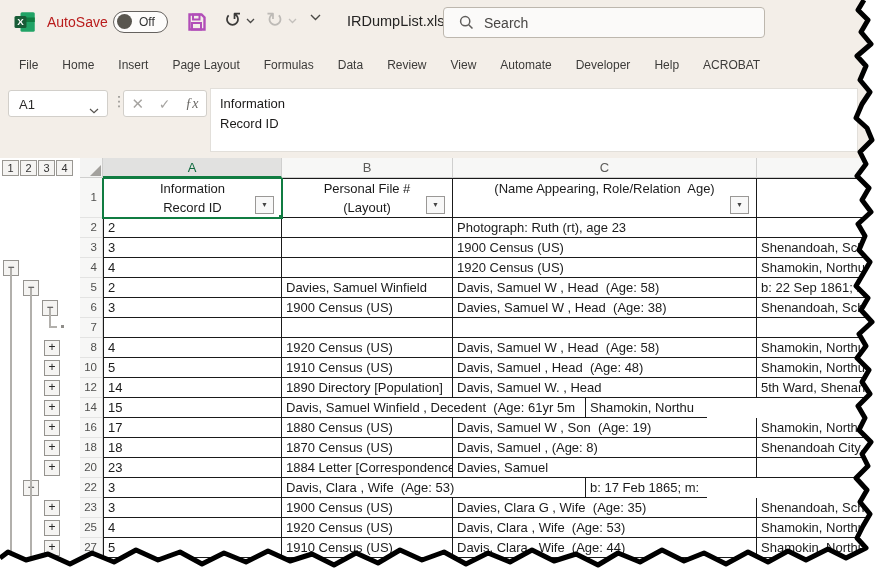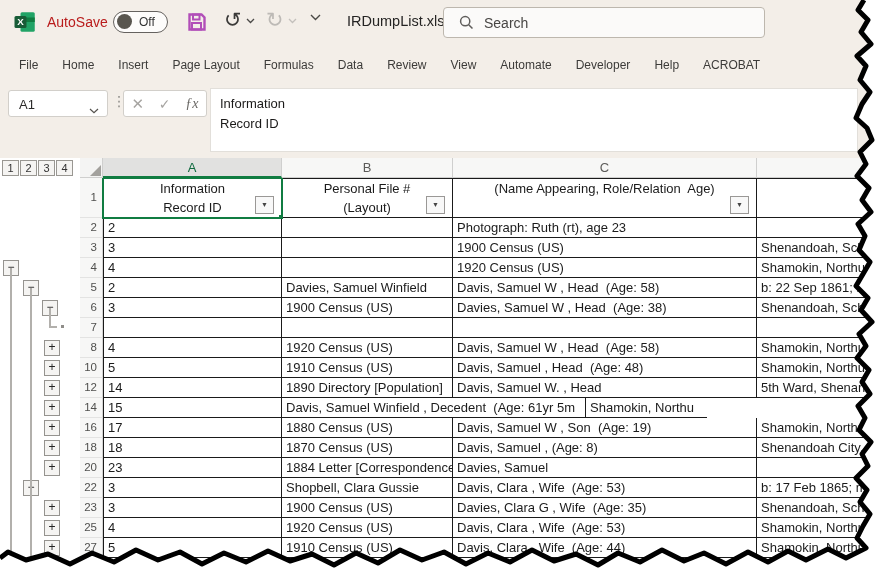--- a/index.html
+++ b/index.html
@@ -318,21 +318,20 @@
         <div class="grow drow">
           <div class="rn">20</div>
           <div class="cell w-a first">23</div>
           <div class="cell w-b">1884 Letter [Correspondence]</div>
           <div class="cell w-c">Davies, Samuel</div>
           <div class="cell w-d"></div>
         </div>
         <div class="grow drow">
           <div class="rn">22</div>
           <div class="cell w-a first">3</div>
-          <div class="cell w-b">Shopbell, Clara Gussie</div>
           <div class="cell w-c">Davis, Clara , Wife  (Age: 53)</div>
           <div class="cell w-d">b: 17 Feb 1865; m:</div>
         </div>
         <div class="grow drow">
           <div class="rn">23</div>
           <div class="cell w-a first">3</div>
           <div class="cell w-b">1900 Census (US)</div>
           <div class="cell w-c">Davies, Clara G , Wife  (Age: 35)</div>
           <div class="cell w-d">Shenandoah, Schu</div>
         </div>

